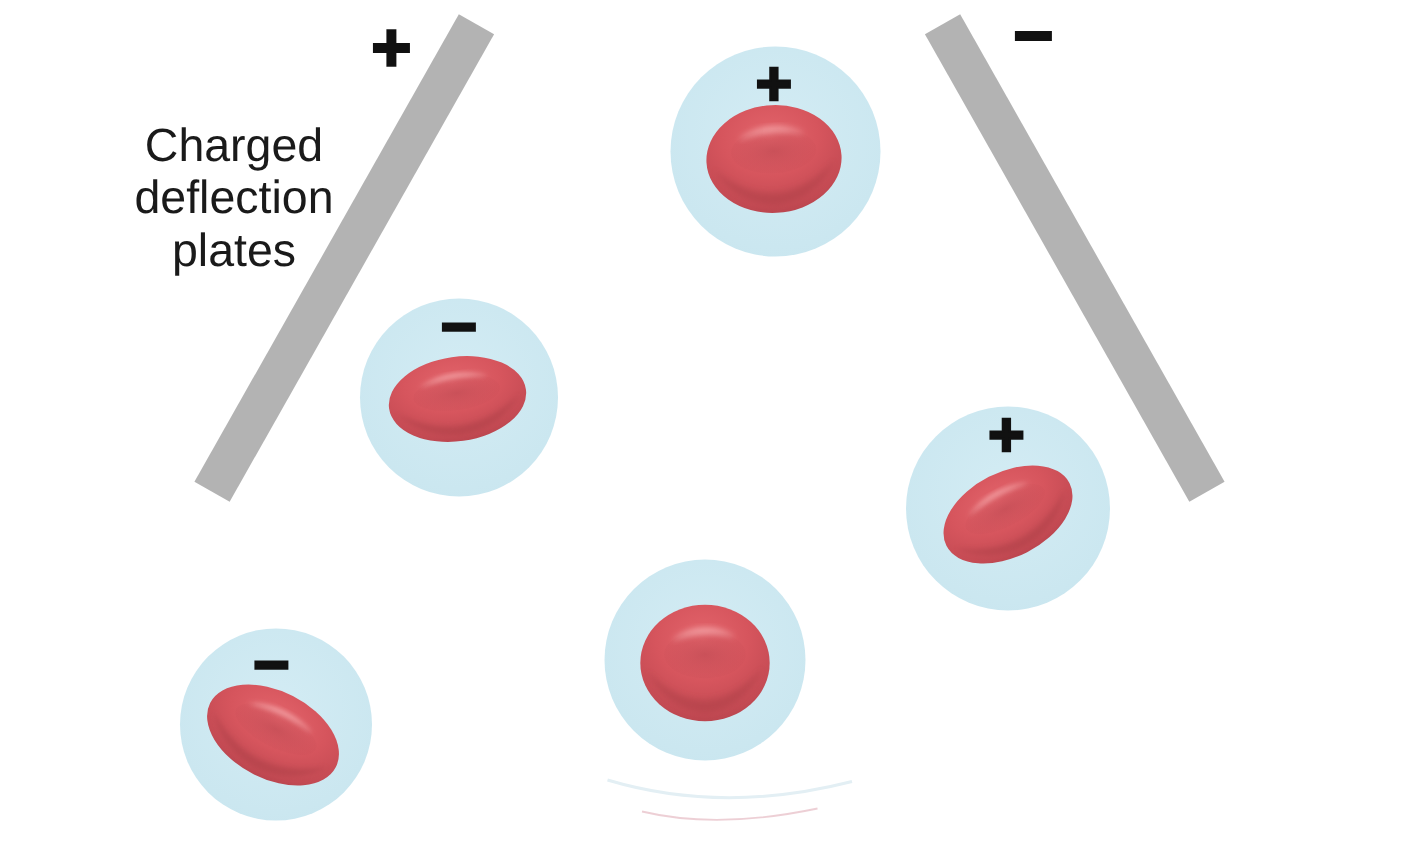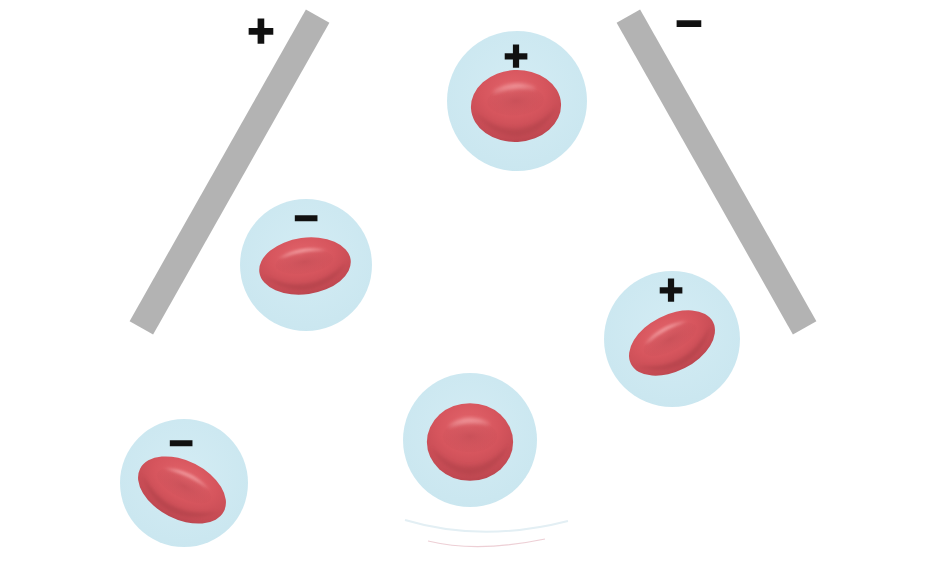--- a/index.html
+++ b/index.html
@@ -111,20 +111,23 @@
     <path d="M405,520 Q482,543 568,521" stroke="#e3eff4" stroke-width="2" fill="none"></path>
     <path d="M428,541 Q478,553 545,539" stroke="#e9c3cb" stroke-width="1.2" fill="none" opacity="0.8"></path>
   </svg>
 
   <div class="plate plate-left"></div>
   <div class="plate plate-right"></div>
 
   <div class="sign sign-plate sign-plate-left">+</div>
   <div class="sign sign-plate sign-plate-right">−</div>
 
+  <div class="caption">Charged
+deflection
+plates</div>
 
   <div class="droplet d1">
     <span class="sign sign-droplet">+</span>
     <svg class="rbc" viewBox="0 0 100 70" preserveAspectRatio="none">
       <use href="#rbc-shape"></use>
     </svg>
   </div>
 
   <div class="droplet d2">
     <span class="sign sign-droplet">−</span>

